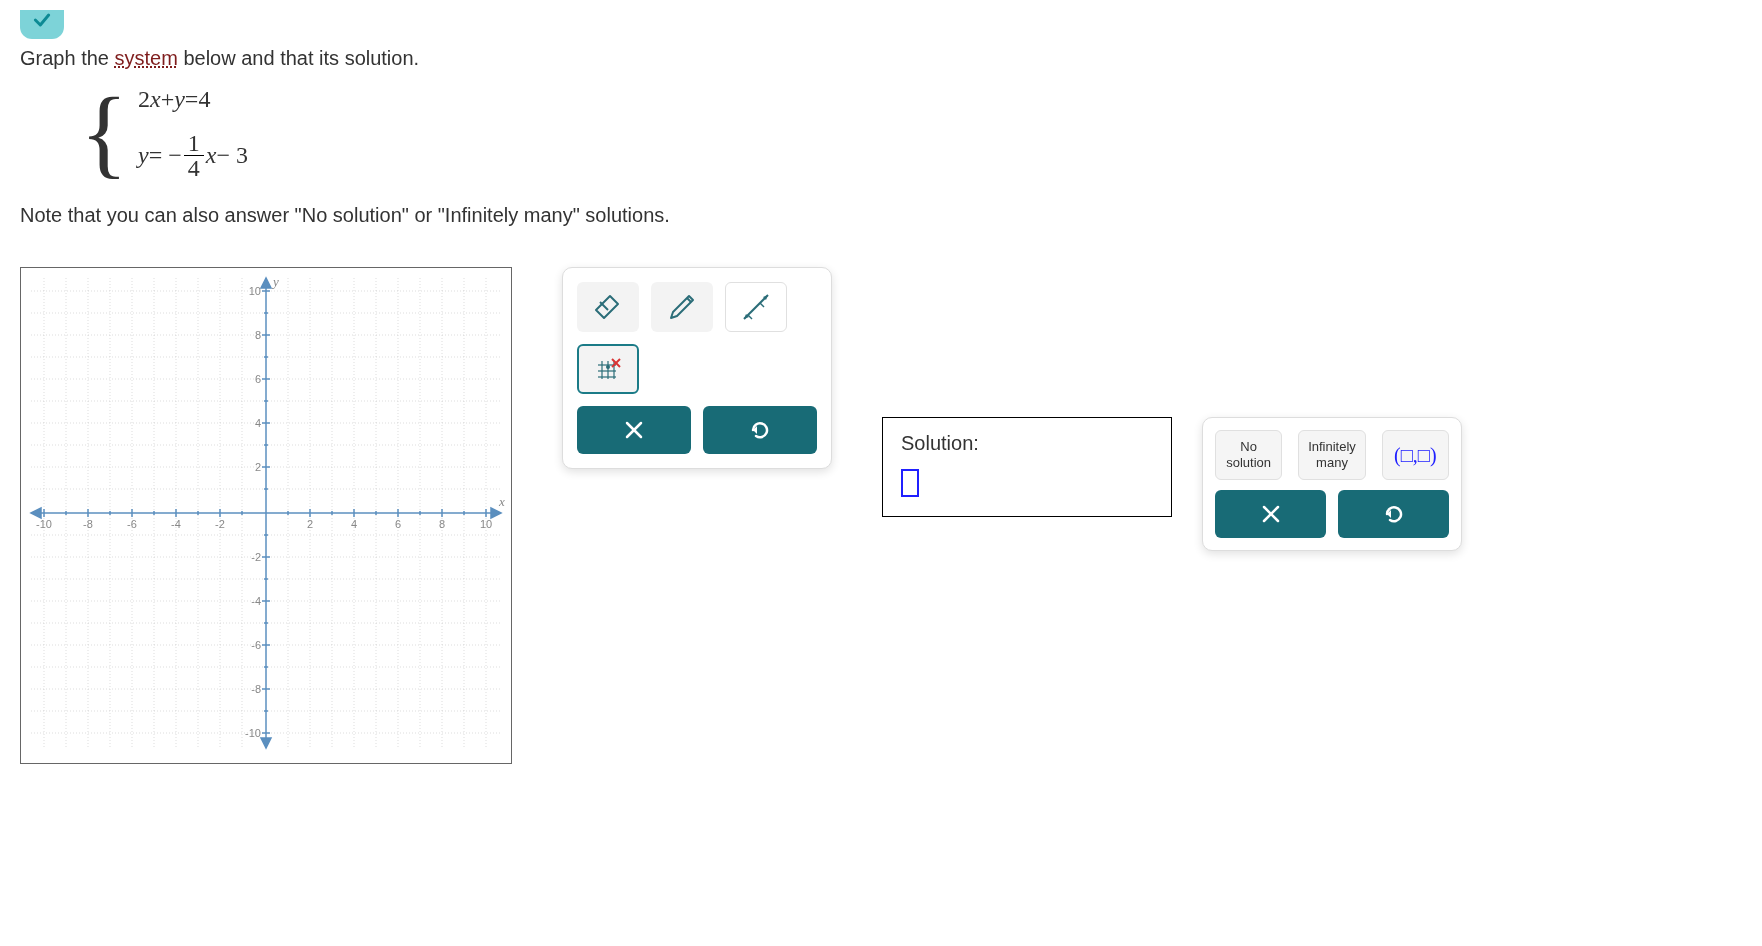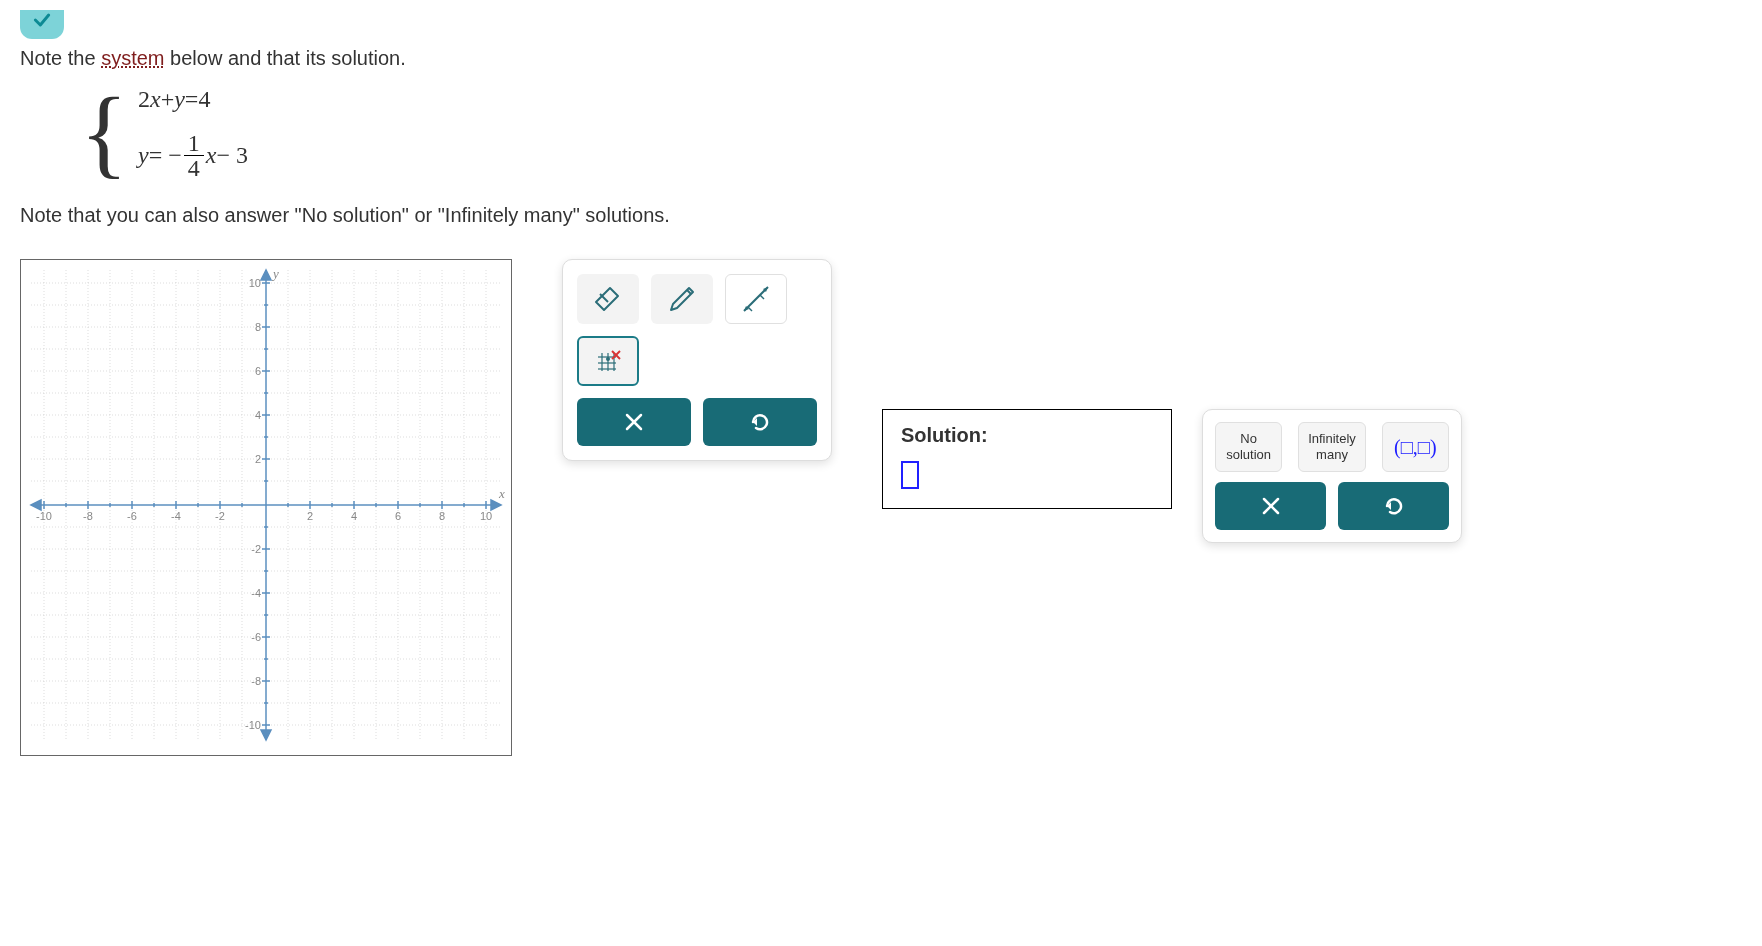--- a/index.html
+++ b/index.html
@@ -25,21 +25,21 @@
       display: flex;
       align-items: center;
       gap: 10px;
     }
     .brace { font-size: 100px; font-weight: 200; line-height: 0.9; font-family: serif; }
     .equation-stack { display: flex; flex-direction: column; gap: 18px; }
     .eq-line { font-family: 'Times New Roman', serif; font-size: 24px; font-style: italic; display:flex; align-items:center;}
     .frac { display: inline-flex; flex-direction: column; align-items: center; font-style: normal; font-family: 'Times New Roman', serif; line-height: 1; margin: 0 2px; vertical-align: middle;}
     .frac .num { border-bottom: 1.5px solid #000; padding: 0 4px; }
     .frac .den { padding: 0 4px; }
-    .note { margin-bottom: 32px; }
+    .note { margin-bottom: 40px; }
     .work-area { display: flex; align-items: flex-start; gap: 50px; flex-wrap: wrap; }
     .graph-wrap { border: 1px solid #666; background: #fff; }
     .tool-panel {
       border: 1px solid #ddd;
       border-radius: 10px;
       padding: 14px;
       box-shadow: 0 3px 10px rgba(0,0,0,0.12);
       background: #fff;
       width: 270px;
     }
@@ -65,21 +65,21 @@
       cursor: pointer;
       color: #fff;
     }
     .solution-group { display:flex; align-items:flex-start; gap: 30px; margin-top: 150px;}
     .solution-box {
       border: 1.5px solid #000;
       padding: 14px 18px;
       width: 290px;
       background: #fff;
     }
-    .solution-box .label { font-weight: bold; margin-bottom: 14px; }
+    .solution-box .label { font-weight: normal; margin-bottom: 14px; }
     .solution-input-placeholder {
       width: 18px; height: 28px;
       border: 2px solid #2020ff;
       display: inline-block;
     }
     .answer-panel {
       border: 1px solid #ddd;
       border-radius: 10px;
       padding: 12px;
       box-shadow: 0 3px 10px rgba(0,0,0,0.12);
@@ -108,21 +108,21 @@
 
 
 
 <div class="checkmark-tab">
   <svg viewBox="0 0 24 24">
     <polyline points="4,12 10,18 20,6" fill="none" stroke="#0d8a94" stroke-width="3.5" stroke-linecap="round" stroke-linejoin="round"></polyline>
   </svg>
 </div>
 
 <div class="prompt">
-  <span>Note the </span><span class="link-text">system</span><span> below and that its solution.</span>
+  <span>Graph the </span><span class="link-text">system</span><span> below and that its solution.</span>
 </div>
 
 <div class="equations">
   <div class="brace">{</div>
   <div class="equation-stack">
     <div class="eq-line">
       <span style="font-style:normal">2</span>
         <span>x</span>
         <span style="font-style:normal">+</span>
         <span>y</span>

